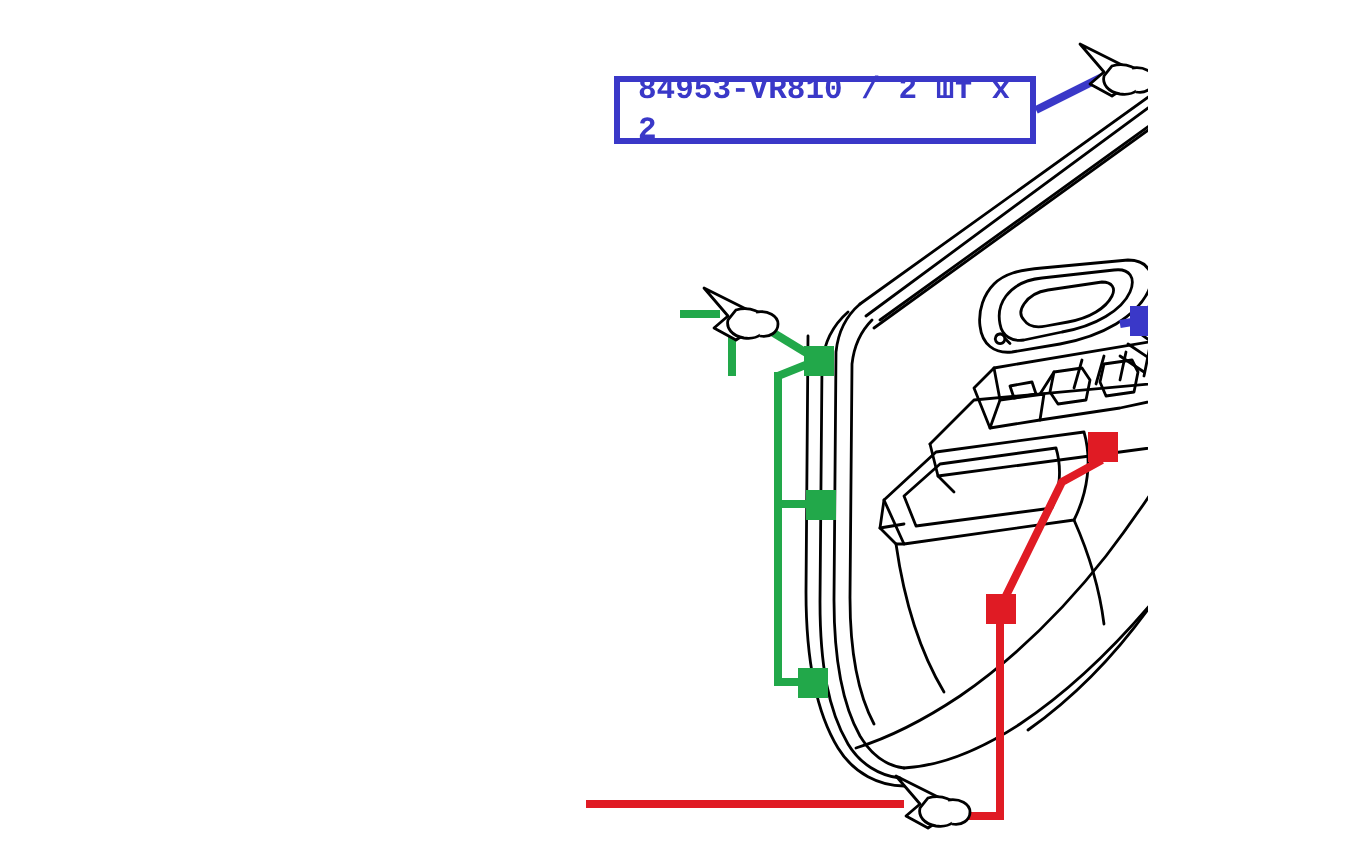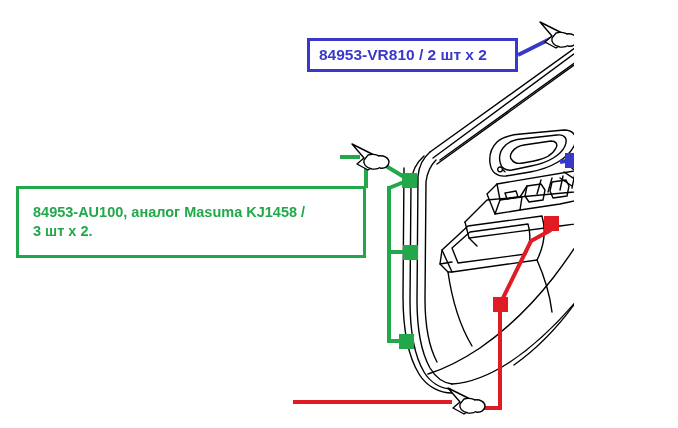--- a/index.html
+++ b/index.html
@@ -6,21 +6,21 @@
     margin: 0;
     padding: 0;
     background: #ffffff;
   }
   #stage {
     position: relative;
     width: 574px;
     height: 428px;
     background: #ffffff;
     overflow: hidden;
-    font-family: Liberation Sans, sans-serif;
+    font-family: Liberation Mono, monospace;
   }
   #diagram-svg {
     position: absolute;
     left: 0;
     top: 0;
     width: 678px;
     height: 428px;
   }
   .callout {
     position: absolute;
@@ -226,19 +226,15 @@
       <rect x="544" y="216" width="15" height="15" fill="#e01b24"></rect>
       <rect x="493" y="297" width="15" height="15" fill="#e01b24"></rect>
     </g>
 
   </svg>
 
   <div class="callout" id="callout-blue">
     <span class="callout-text">84953-VR810 / 2 шт х 2</span>
   </div>
 
-  <div class="callout" id="callout-green">
-    <span class="callout-text">84953-AU100, аналог Masuma KJ1458 /
-3 шт х 2.</span>
-  </div>
 
 
 </div>
 
 </body></html>

